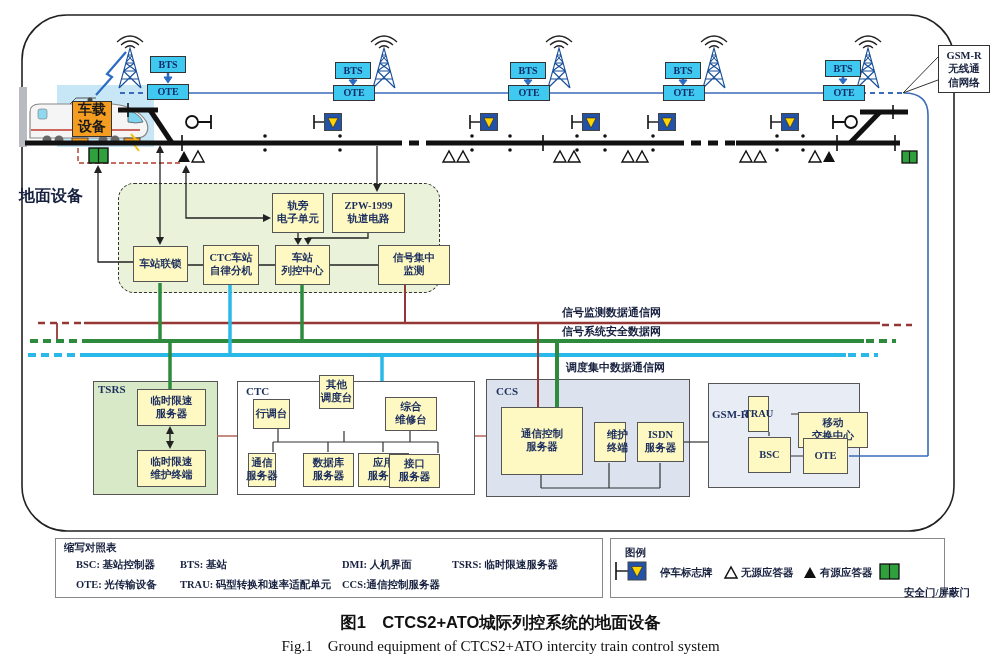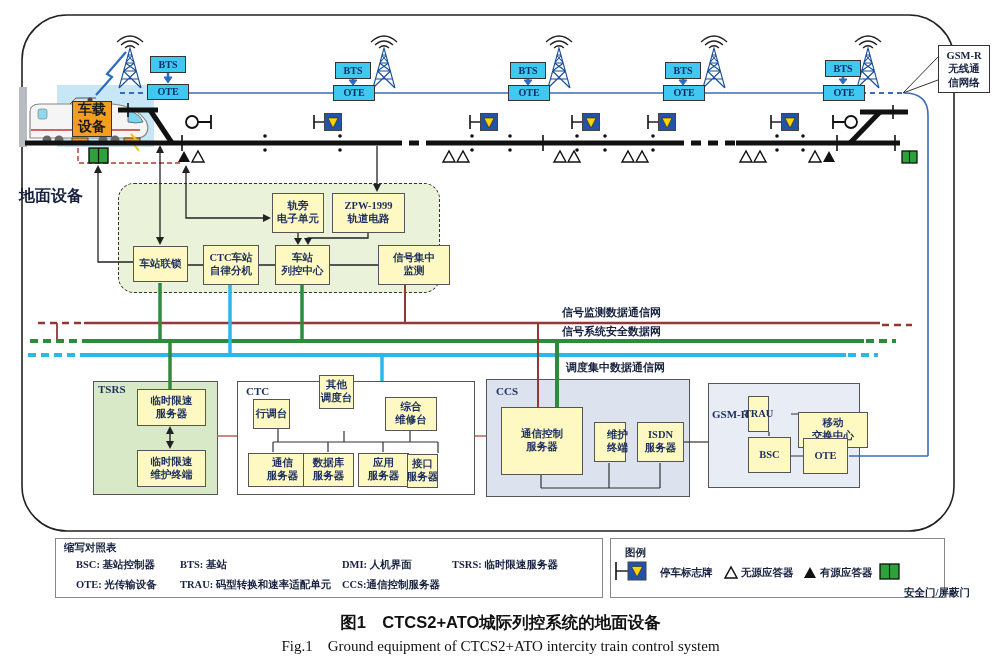--- a/index.html
+++ b/index.html
@@ -329,33 +329,33 @@
       <span>行调台</span>
     </div>
   <div class="bx" style="left:319px;top:375px;width:35px;height:34px;">
     <span>其他</span>
       <span>调度台</span>
   </div>
   <div class="bx" style="left:385px;top:397px;width:52px;height:34px;">
     <span>综合</span>
       <span>维修台</span>
   </div>
-  <div class="bx" style="left:248px;top:453px;width:69px;height:34px;">
+  <div class="bx" style="left:248px;top:453px;width:28px;height:34px;">
     <span>通信</span>
       <span>服务器</span>
   </div>
   <div class="bx" style="left:303px;top:453px;width:51px;height:34px;">
     <span>数据库</span>
       <span>服务器</span>
   </div>
   <div class="bx" style="left:358px;top:453px;width:51px;height:34px;">
     <span>应用</span>
       <span>服务器</span>
   </div>
-  <div class="bx" style="left:407px;top:454px;width:31px;height:34px;">
+  <div class="bx" style="left:389px;top:454px;width:51px;height:34px;">
     <span>接口</span>
       <span>服务器</span>
   </div>
 
   <div class="ctrlabel" style="left:496px;top:385px;">CCS</div>
   <div class="bx" style="left:501px;top:407px;width:82px;height:68px;">
     <span>通信控制</span>
       <span>服务器</span>
   </div>
   <div class="bx" style="left:594px;top:422px;width:32px;height:40px;padding-left:15px;">

